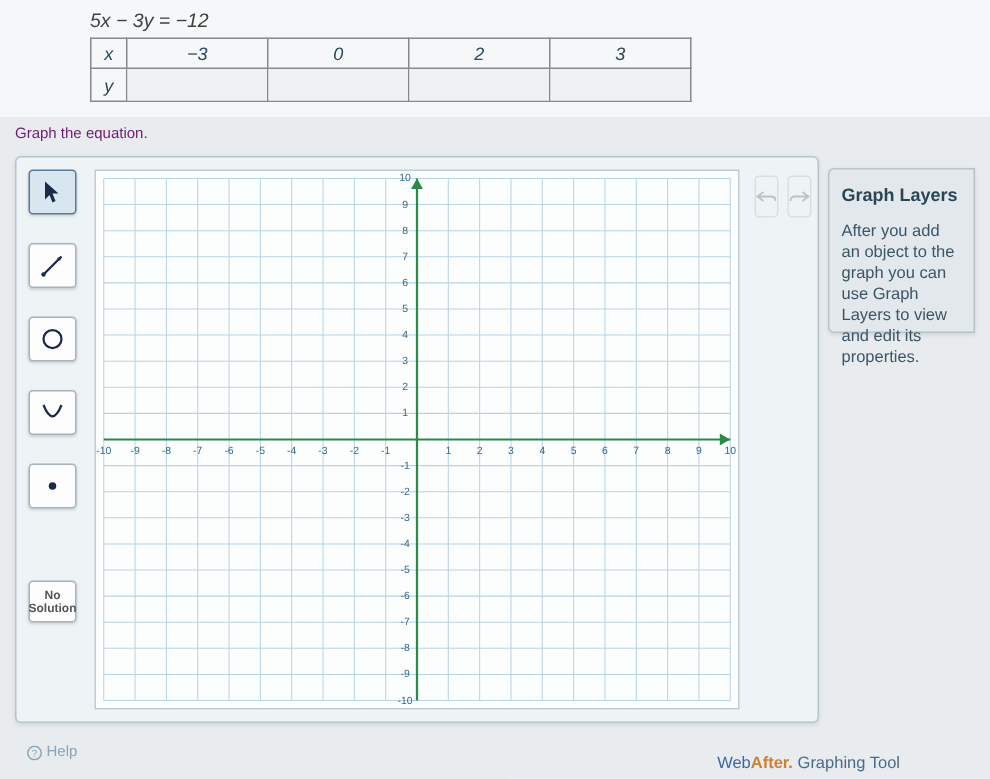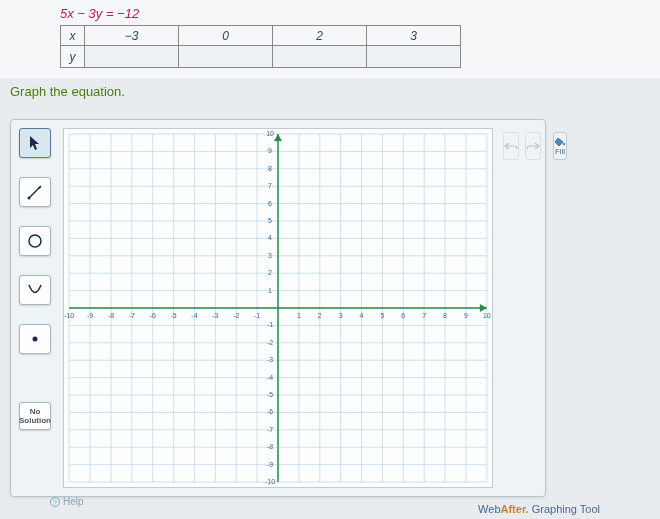--- a/index.html
+++ b/index.html
@@ -1,45 +1,45 @@
 <!DOCTYPE html>
 <html><head>
 <meta charset="utf-8">
 <style>
 * { box-sizing: border-box; margin: 0; padding: 0; }
 body { font-family: Arial, sans-serif; font-size: 12px; background: #e8ecef; width: 660px; height: 519px; overflow: hidden; }
 .top-section { background: #f5f7f8; padding: 6px 10px 10px 10px; }
 .instruction { color: #2a4a5a; font-size: 13px; margin-bottom: 6px; }
-.equation { color: #be185d; font-size: 13px; margin-left: 50px; margin-bottom: 4px; font-style: italic; }
+.equation { color: #404040; font-size: 13px; margin-left: 50px; margin-bottom: 4px; font-style: italic; }
 .table-wrap { margin-left: 50px; }
 .val-table { border-collapse: collapse; }
 .val-table td, .val-table th { border: 1px solid #888; padding: 0; text-align: center; font-weight: normal; font-style: italic; color: #2a4a5a; }
 .val-table .row-label { width: 24px; height: 20px; background: #f5f7f8; }
 .val-table .header-cell { width: 94px; height: 20px; background: #f5f7f8; }
 .val-table .input-cell { width: 94px; height: 22px; background: #fff; }
 .val-table input { width: 100%; height: 100%; border: none; background: #eef2f4; text-align: center; font-size: 12px; }
 .graph-section { padding: 6px 10px; }
-.graph-title { color: #4d7c0f; font-size: 13px; margin-bottom: 20px; }
+.graph-title { color: #701a75; font-size: 10px; margin-bottom: 9px; }
 .graph-container { display: flex; gap: 0; }
 .graph-panel { background: #eef3f6; border: 1px solid #b8c4cc; border-radius: 4px; padding: 8px; display: flex; gap: 10px; box-shadow: 0 1px 3px rgba(0,0,0,0.1); }
 .toolbar { display: flex; flex-direction: column; gap: 19px; width: 34px; font-weight: bold; }
 .tool-btn { width: 32px; height: 30px; background: #fdfdfd; border: 1px solid #aab4bc; border-radius: 3px; display: flex; align-items: center; justify-content: center; cursor: pointer; box-shadow: 0 1px 2px rgba(0,0,0,0.15); }
 .tool-btn.selected { background: #d8e6f0; border-color: #5a7a9a; }
 .tool-btn.no-sol { height: 28px; font-size: 8px; line-height: 9px; text-align: center; color: #555; }
 .canvas-wrap { position: relative; width: 430px; height: 360px; background: #fcfdfd; border: 1px solid #c0cad2; }
 .right-tools { display: flex; flex-direction: row; gap: 6px; width: 34px; padding-top: 4px; }
 .right-btn { width: 30px; height: 28px; background: #f0f3f5; border: 1px solid #c0c8ce; border-radius: 3px; display: flex; flex-direction: column; align-items: center; justify-content: center; cursor: pointer; font-size: 8px; color: #4a6a8a; }
 .right-btn.disabled { opacity: 0.45; cursor: default; }
 .layers-panel { background: #e2e8ec; border: 1px solid #b8c4cc; border-radius: 4px 0 0 4px; padding: 10px 8px; width: 110px; margin-left: 6px; height: 110px; margin-top: 8px; box-shadow: 0 1px 3px rgba(0,0,0,0.1); }
 .layers-title { font-weight: bold; color: #2a4555; font-size: 12px; margin-bottom: 10px; }
 .layers-text { font-size: 11px; color: #3a5565; line-height: 14px; }
 .footer { position: absolute; bottom: 4px; right: 60px; font-size: 11px; color: #4a6a8a; }
 .footer .wa { color: #3a6a9a; }
 .footer .assign { color: #d08030; font-weight: bold; }
-.help-btn { position: absolute; bottom: 12px; left: 18px; font-size: 10px; color: #8aa4b8; display: flex; align-items: center; gap: 3px; margin-left: 32px; }
+.help-btn { position: absolute; bottom: 12px; left: 18px; font-size: 10px; color: #8aa4b8; display: flex; align-items: center; gap: 3px; }
 svg.grid { width: 100%; height: 100%; }
 .axis-line { stroke: #2a8a4a; stroke-width: 1.5; }
 .grid-line { stroke: #b8d4e8; stroke-width: 0.7; }
 .tick-label { fill: #3a6a8a; font-size: 7px; text-anchor: middle; }
 </style>
 </head>
 <body>
 
 <div class="top-section">
   <div class="equation">5x − 3y = −12</div>
@@ -214,20 +214,24 @@
           <svg width="12" height="10" viewBox="0 0 12 10">
               <path d="M4 1 L9 5 L5 9 L1 5 Z" fill="#4a8ac0" stroke="#2a5a8a" stroke-width="0.7"></path>
               <circle cx="10" cy="7" r="1.2" fill="#4a8ac0"></circle>
             </svg>
           <span>Fill</span>
         </div>
       </div>
 
     </div>
 
+    <div class="layers-panel">
+      <div class="layers-title">Graph Layers</div>
+      <div class="layers-text">After you add an object to the graph you can use Graph Layers to view and edit its properties.</div>
+    </div>
   </div>
 </div>
 
 <div class="help-btn">
   <svg width="10" height="10" viewBox="0 0 10 10">
       <circle cx="5" cy="5" r="4.5" fill="none" stroke="#8aa4b8" stroke-width="1"></circle>
       <text x="5" y="7.5" text-anchor="middle" font-size="7" fill="#8aa4b8">?</text>
     </svg>
   <span>Help</span>
 </div>

